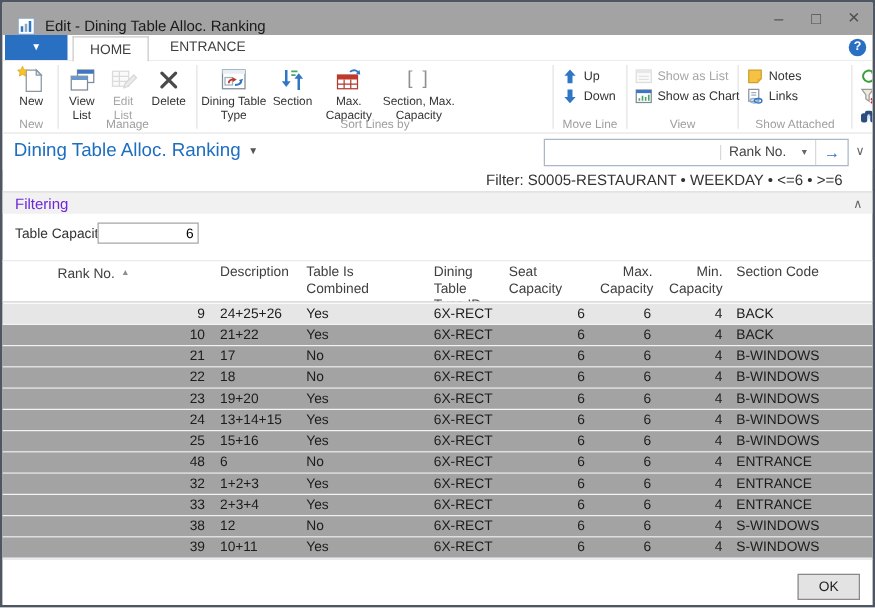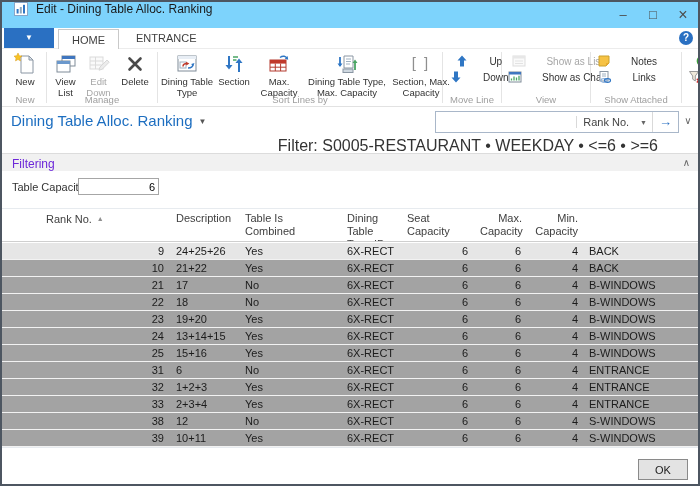--- a/index.html
+++ b/index.html
@@ -3,21 +3,21 @@
 <meta charset="utf-8">
 <style>
   html,body{margin:0;padding:0;background:#cfd6dd;}
   *{box-sizing:border-box;}
   .window{
     position:relative;width:700px;height:486px;background:#fff;
     border:2px solid #4d5661;font-family:"Liberation Sans",sans-serif;
     color:#1c1c1c;overflow:hidden;
   }
   
-  .titlebar{position:absolute;top:0;left:0;right:0;height:26px;background:#7dd3fc;display:flex;align-items:flex-start;}
+  .titlebar{position:absolute;top:0;left:0;right:0;height:26px;background:#a3a3a3;display:flex;align-items:flex-end;}
   .titlebar .app-ico{margin-left:12px;width:14px;height:14px;flex:none;}
   .titlebar .ttl{margin-left:8px;font-size:12px;color:#1a1a1a;}
   .wctrls{margin-left:auto;display:flex;}
   .wctrl{width:30px;height:26px;text-align:center;line-height:25px;font-size:13px;color:#4d4d4d;}
   .wctrl.close{font-size:16px;}
   
   .tabrow{position:absolute;top:26px;left:0;right:0;height:21px;display:flex;align-items:flex-end;border-bottom:1px solid #ececec;background:#fff;}
   .appmenu{width:50px;height:20px;background:var(--accent-blue,#2a70c2);color:#fff;text-align:center;line-height:20px;font-size:8px;margin-left:2px;}
   .tab{height:20px;line-height:20px;padding:0 13px;font-size:11px;color:#3f3f3f;margin-left:4px;}
   .tab.active{background:#fff;border:1px solid #c9c9c9;border-bottom:none;margin-bottom:-1px;z-index:2;}
@@ -27,37 +27,37 @@
   .rgroup{position:relative;height:100%;padding:2px 1px 12px;display:flex;align-items:flex-start;flex:none;}
   .glabel{position:absolute;bottom:1px;left:0;right:0;text-align:center;font-size:9.5px;color:#9e9e9e;white-space:nowrap;}
   .rsep{width:1px;background:#e4e4e4;margin:3px 1px 3px 1px;flex:none;}
   .rbtn{display:flex;flex-direction:column;align-items:center;padding-top:1px;flex:none;}
   .rbtn .lbl{font-size:9.5px;line-height:10.5px;color:#333;margin-top:1px;text-align:center;}
   .rbtn.disabled .lbl{color:#a6a6a6;}
   .rbtn.disabled svg{opacity:.45;}
   .icon24{width:26px;height:24px;flex:none;}
   .brackets{width:26px;height:24px;font-size:15px;color:#8f8f8f;text-align:center;line-height:22px;letter-spacing:2px;}
   .scol{display:flex;flex-direction:column;padding-top:2px;}
-  .sbtn{display:flex;align-items:center;gap:20px;height:16px;font-size:10px;color:#333;padding:0 4px;white-space:nowrap;justify-content:center;}
+  .sbtn{display:flex;align-items:center;gap:4px;height:16px;font-size:10px;color:#333;padding:0 4px;white-space:nowrap;}
   .sbtn.disabled{color:#a6a6a6;}
   .sbtn.disabled svg{opacity:.45;}
   .icon14{width:14px;height:14px;flex:none;}
   
   .pagehead{position:absolute;top:105px;left:0;right:0;height:29px;background:#fff;}
   .page-title{position:absolute;left:9px;top:5px;font-size:15px;color:var(--title-blue,#1d6ec0);}
   .title-caret{font-size:8px;color:#555;margin-left:6px;vertical-align:2px;}
   .searchbox{position:absolute;left:433px;top:4px;width:244px;height:22px;border:1px solid #a9b7c9;display:flex;align-items:center;background:#fff;}
   .searchbox .sin{flex:1;height:100%;border:none;outline:none;font:11px "Liberation Sans",sans-serif;padding:0 4px;min-width:0;}
   .searchbox .fld{font-size:11px;color:#444;padding:0 6px;border-left:1px solid #d9d9d9;white-space:nowrap;}
   .searchbox .caret{font-size:7px;color:#666;padding:0 5px;}
   .searchbox .go{font-size:13px;color:var(--accent-blue,#2a70c2);padding:0 6px;border-left:1px solid #d9d9d9;line-height:20px;}
   .expander{position:absolute;right:3px;top:8px;font-size:10px;color:#666;width:14px;text-align:center;}
   
   .filterline{position:absolute;top:134px;left:0;right:0;height:17px;}
-  .filterline .txt{position:absolute;right:40px;top:1px;font-size:16px;color:#333;}
+  .filterline .txt{position:absolute;right:24px;top:1px;font-size:12px;color:#333;}
   
   .filtering-bar{position:absolute;top:151px;left:0;right:0;height:18px;background:#f1f1f1;border-top:1px solid #dcdcdc;}
   .filtering-bar .cap{margin-left:10px;font-size:12px;color:#6d28d9;line-height:18px;}
   .filtering-bar .collapse{position:absolute;right:8px;top:3px;font-size:10px;color:#666;}
   .fieldrow{position:absolute;top:169px;left:0;right:0;height:37px;}
   .fieldrow .flabel{position:absolute;left:10px;top:10px;font-size:11px;color:#333;}
   .fieldrow .finput{position:absolute;left:76px;top:7px;width:81px;height:17px;border:1px solid #a6a6a6;font:11px "Liberation Sans",sans-serif;text-align:right;padding:0 3px;outline:none;}
   
   .grid-header{position:absolute;top:206px;left:0;right:0;height:34px;border-top:1px solid #e7ebef;border-bottom:1px solid #cfcfcf;display:flex;background:#fff;}
   .hcell{padding:3px 6px 0;font-size:11px;color:#404040;line-height:13px;overflow:hidden;}
@@ -145,21 +145,21 @@
         <span class="lbl">View List</span>
       </div>
       <div class="rbtn disabled" style="width:33px">
         <span class="icon24">
           <svg viewBox="0 0 24 24" width="26" height="24">
               <rect x="3" y="5" width="13" height="12" fill="#f4f4f4" stroke="#b0b0b0"></rect>
               <path d="M3 9h13M3 13h13M8.5 5v12" stroke="#b0b0b0" fill="none"></path>
               <path d="M13 15l7-7 2.2 2.2-7 7-3.2 1z" fill="#d6d6d6" stroke="#a8a8a8"></path>
             </svg>
         </span>
-        <span class="lbl">Edit Down</span>
+        <span class="lbl">Edit List</span>
       </div>
       <div class="rbtn" style="width:40px">
         <span class="icon24">
           <svg viewBox="0 0 24 24" width="26" height="24">
               <path d="M6.5 6.5l11 11M17.5 6.5l-11 11" stroke="#4a4a4a" stroke-width="2.6" stroke-linecap="round" fill="none"></path>
             </svg>
         </span>
         <span class="lbl">Delete</span>
       </div>
       <span class="glabel">Manage</span>
@@ -197,34 +197,20 @@
         <span class="icon24">
           <svg viewBox="0 0 24 24" width="26" height="24">
               <rect x="3" y="8" width="16" height="11" fill="#fff" stroke="#b33a2e"></rect>
               <rect x="3" y="8" width="16" height="3.6" fill="#c0392b"></rect>
               <path d="M3 15.2h16M8.3 11.6v7.4M13.6 11.6v7.4" stroke="#b33a2e" fill="none"></path>
               <path d="M13 5.5c3-2.3 6-1.3 7 1" stroke="#2f76c4" fill="none" stroke-width="1.5"></path>
               <path d="M20.6 4l.6 3.8-3.4-1z" fill="#2f76c4"></path>
             </svg>
         </span>
         <span class="lbl">Max. Capacity</span>
-      </div>
-      <div class="rbtn" style="width:86px">
-        <span class="icon24">
-          <svg viewBox="0 0 24 24" width="26" height="24">
-              <path d="M9 4h9v12H9z" fill="#fff" stroke="#8a96a3"></path>
-              <path d="M11 7h5M11 9.5h5M11 12h4" stroke="#9fb0c0" fill="none"></path>
-              <path d="M5 5v9" stroke="#2f76c4" stroke-width="1.8" fill="none"></path>
-              <path d="M2.5 11.5L5 15 7.5 11.5z" fill="#2f76c4"></path>
-              <path d="M20 18V9" stroke="#4aa564" stroke-width="1.8" fill="none"></path>
-              <path d="M17.5 11L20 7.5 22.5 11z" fill="#4aa564"></path>
-              <rect x="8" y="17" width="10" height="3.5" fill="#cfd8e0" stroke="#8a96a3"></rect>
-            </svg>
-        </span>
-        <span class="lbl">Dining Table Type, Max. Capacity</span>
       </div>
       <div class="rbtn" style="width:62px">
         <span class="brackets">[ ]</span>
         <span class="lbl">Section, Max. Capacity</span>
       </div>
       <span class="glabel">Sort Lines by</span>
     </div>
     <div class="rsep"></div>
 
     <div class="rgroup" style="width:56px">
@@ -351,20 +337,21 @@
       <div class="hcell col-description al-left"><span>Description</span></div>
       <div class="hcell col-combined al-left"><span>Table Is
 Combined</span></div>
       <div class="hcell col-type_id al-left"><span>Dining Table
 Type ID</span></div>
       <div class="hcell col-seat al-right"><span>Seat Capacity</span></div>
       <div class="hcell col-max al-right"><span>Max.
 Capacity</span></div>
       <div class="hcell col-min al-right"><span>Min.
 Capacity</span></div>
+      <div class="hcell col-section al-left"><span>Section Code</span></div>
     </div>
   <div class="grid-body">
       <div class="grow selected">
         <div class="cell col-rank al-right">9</div>
         <div class="cell col-description al-left">24+25+26</div>
         <div class="cell col-combined al-left">Yes</div>
         <div class="cell col-type_id al-left">6X-RECT</div>
         <div class="cell col-seat al-right">6</div>
         <div class="cell col-max al-right">6</div>
         <div class="cell col-min al-right">4</div>
@@ -424,21 +411,21 @@
         <div class="cell col-rank al-right">25</div>
         <div class="cell col-description al-left">15+16</div>
         <div class="cell col-combined al-left">Yes</div>
         <div class="cell col-type_id al-left">6X-RECT</div>
         <div class="cell col-seat al-right">6</div>
         <div class="cell col-max al-right">6</div>
         <div class="cell col-min al-right">4</div>
         <div class="cell col-section al-left">B-WINDOWS</div>
       </div>
       <div class="grow">
-        <div class="cell col-rank al-right">31</div>
+        <div class="cell col-rank al-right">48</div>
         <div class="cell col-description al-left">6</div>
         <div class="cell col-combined al-left">No</div>
         <div class="cell col-type_id al-left">6X-RECT</div>
         <div class="cell col-seat al-right">6</div>
         <div class="cell col-max al-right">6</div>
         <div class="cell col-min al-right">4</div>
         <div class="cell col-section al-left">ENTRANCE</div>
       </div>
       <div class="grow">
         <div class="cell col-rank al-right">32</div>

